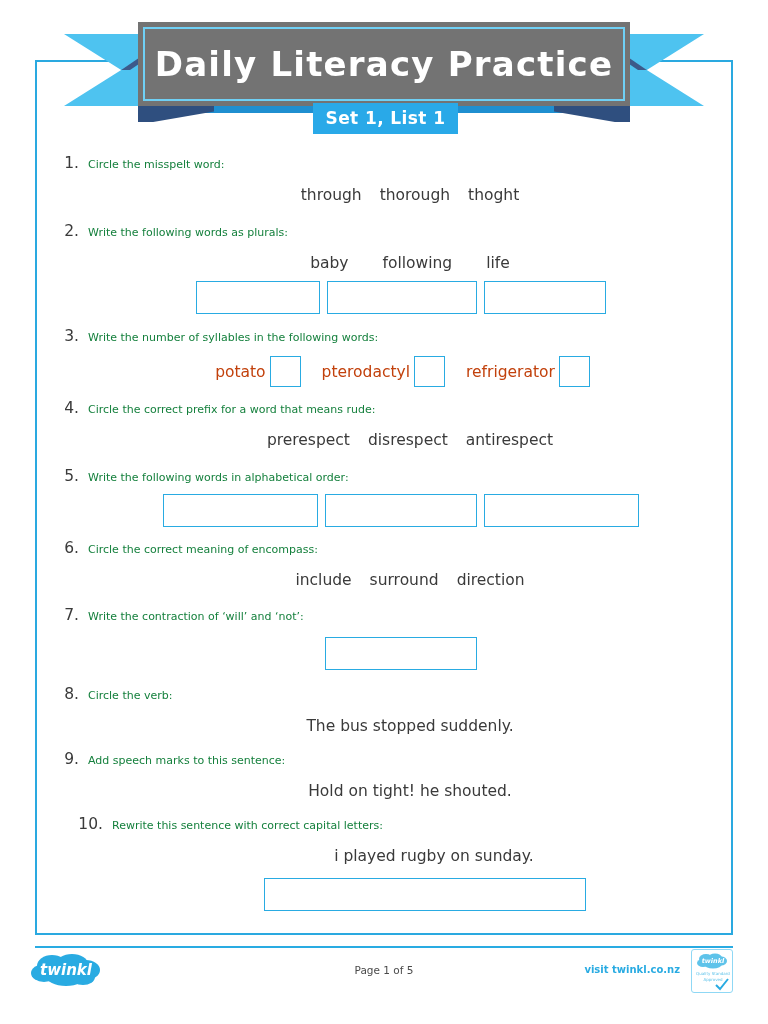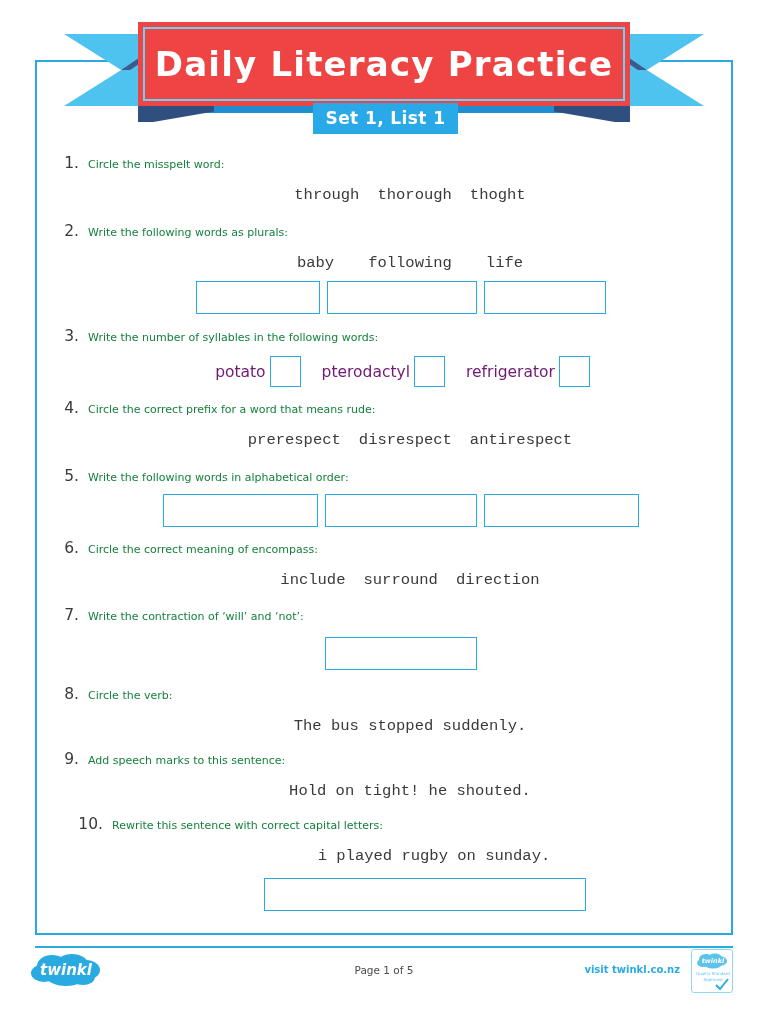--- a/index.html
+++ b/index.html
@@ -64,21 +64,21 @@
     left: 594px;
     background: #3c5a8a;
     clip-path: polygon(48% 50%, 0 0, 0 9%, 40% 50%);
   }
   #banner-main {
     position: absolute;
     left: 138px;
     top: 0;
     width: 492px;
     height: 84px;
-    background: #ef4444;
+    background: #737373;
     box-sizing: border-box;
   }
   #banner-inner-border {
     position: absolute;
     left: 5px;
     top: 5px;
     right: 5px;
     bottom: 5px;
     border: 2px solid #6fd0f5;
     box-sizing: border-box;
@@ -162,21 +162,20 @@
   }
   .q-text {
     font-size: 11px;
     color: #15803d;
   }
   .q-words {
     text-align: center;
     font-size: 15.5px;
     color: #3a3a3a;
     padding-left: 52px;
-    font-family: Liberation Mono, monospace;
   }
   .q-words span { display: inline-block; }
   .gap-sm { width: 18px; display: inline-block; }
   .gap-md { width: 34px; display: inline-block; }
 
   .box {
     border: 1.6px solid #29abe2;
     background: #ffffff;
     box-sizing: border-box;
   }
@@ -184,21 +183,21 @@
     display: flex;
     justify-content: center;
     padding-left: 34px;
   }
   .inline-row {
     display: flex;
     align-items: center;
     justify-content: center;
     padding-left: 40px;
     font-size: 15.5px;
-    color: #701a75;
+    color: #c2410c;
   }
   .sq-box {
     width: 31px;
     height: 31px;
     margin: 0 3px 0 4px;
   }
 
   
   #footer-rule {
     position: absolute;

